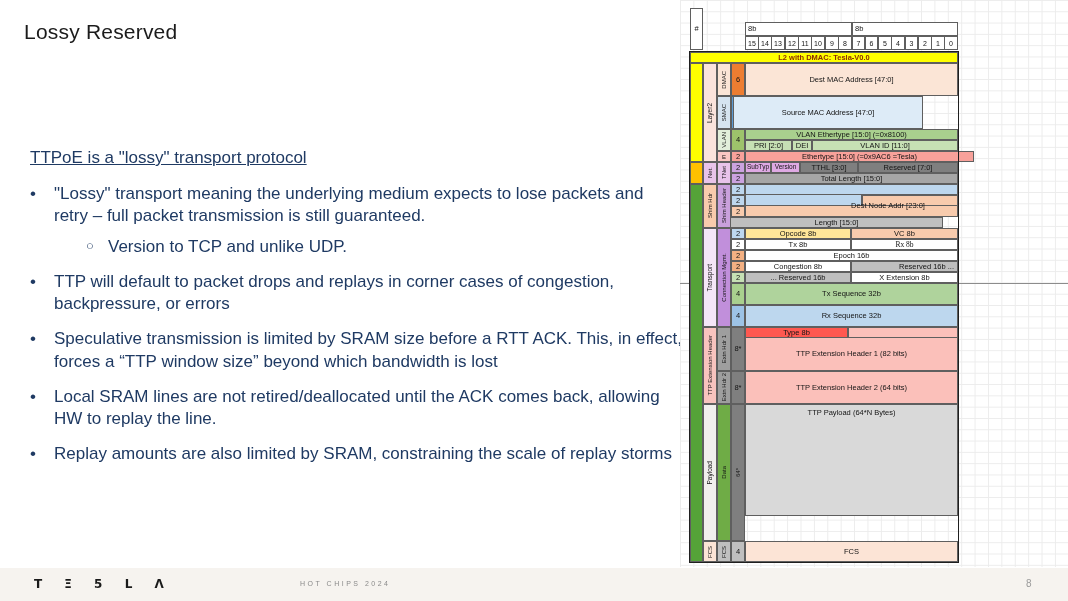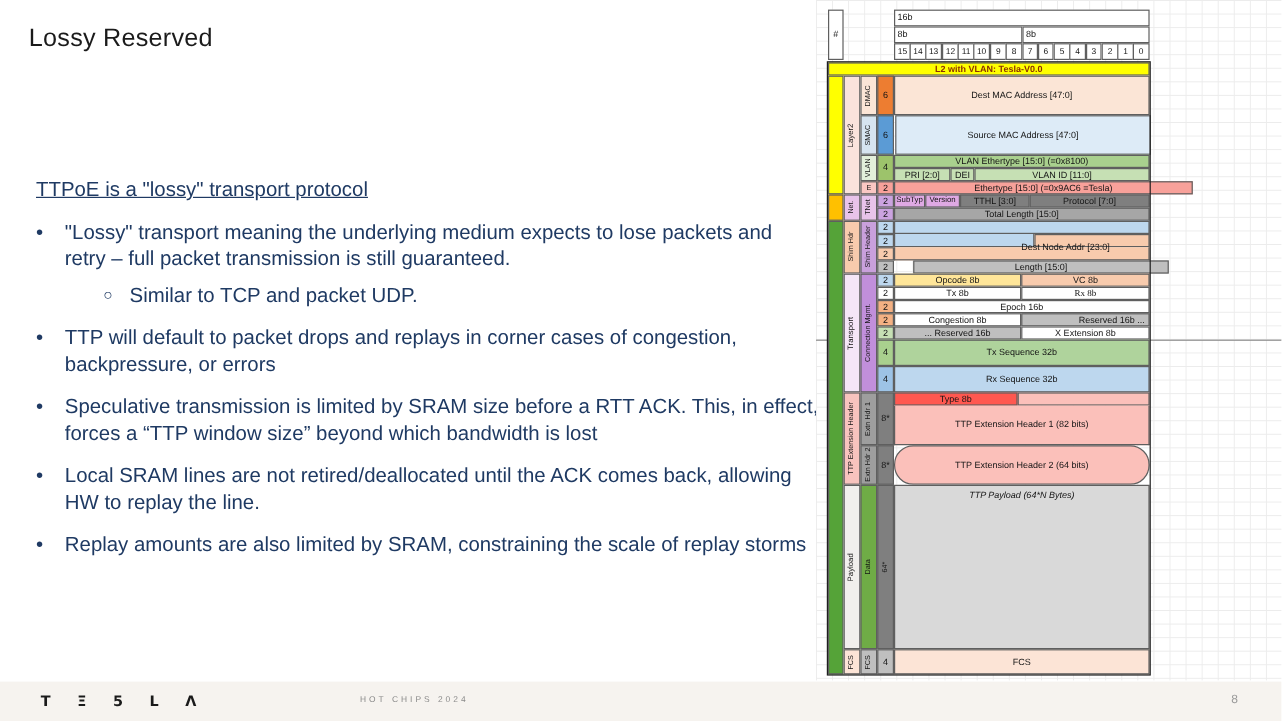--- a/index.html
+++ b/index.html
@@ -39,21 +39,21 @@
   <div class="slide-title">Lossy Reserved</div>
   <div class="heading">TTPoE is a "lossy" transport protocol</div>
 
   <div class="bullets">
     <div class="bullet">
       <span class="mk">•</span>
       <span>"Lossy" transport meaning the underlying medium expects to lose packets and retry – full packet transmission is still guaranteed.</span>
     </div>
     <div class="bullet sub">
       <span class="mk">○</span>
-      <span>Similar to TCP and packet UDP.</span>
+      <span>Version to TCP and unlike UDP.</span>
     </div>
     <div class="bullet">
       <span class="mk">•</span>
       <span>TTP will default to packet drops and replays in corner cases of congestion, backpressure, or errors</span>
     </div>
     <div class="bullet">
       <span class="mk">•</span>
       <span>Speculative transmission is limited by SRAM size before a RTT ACK. This, in effect, forces a “TTP window size” beyond which bandwidth is lost</span>
     </div>
     <div class="bullet">
@@ -62,41 +62,40 @@
     </div>
     <div class="bullet">
       <span class="mk">•</span>
       <span>Replay amounts are also limited by SRAM, constraining the scale of replay storms</span>
     </div>
   </div>
 
   <div class="sheet">
 
     <div class="cell" style="left:10px;top:8px;width:13px;height:42px;background:#fff;">#</div>
-    <div class="cell lft" style="left:65px;top:8px;width:213px;height:14px;background:#fff;">16b</div>
     <div class="cell lft" style="left:65px;top:22px;width:107px;height:14px;background:#fff;">8b</div>
     <div class="cell lft" style="left:172px;top:22px;width:106px;height:14px;background:#fff;">8b</div>
     <div class="cell s7" style="left:65px;top:36px;width:14px;height:14px;background:#fff;">15</div>
     <div class="cell s7" style="left:78px;top:36px;width:14px;height:14px;background:#fff;">14</div>
     <div class="cell s7" style="left:91px;top:36px;width:14px;height:14px;background:#fff;">13</div>
     <div class="cell s7" style="left:105px;top:36px;width:14px;height:14px;background:#fff;">12</div>
     <div class="cell s7" style="left:118px;top:36px;width:14px;height:14px;background:#fff;">11</div>
     <div class="cell s7" style="left:131px;top:36px;width:14px;height:14px;background:#fff;">10</div>
     <div class="cell s7" style="left:145px;top:36px;width:14px;height:14px;background:#fff;">9</div>
     <div class="cell s7" style="left:158px;top:36px;width:14px;height:14px;background:#fff;">8</div>
     <div class="cell s7" style="left:172px;top:36px;width:13px;height:14px;background:#fff;">7</div>
     <div class="cell s7" style="left:185px;top:36px;width:13px;height:14px;background:#fff;">6</div>
     <div class="cell s7" style="left:198px;top:36px;width:14px;height:14px;background:#fff;">5</div>
     <div class="cell s7" style="left:211px;top:36px;width:14px;height:14px;background:#fff;">4</div>
     <div class="cell s7" style="left:225px;top:36px;width:13px;height:14px;background:#fff;">3</div>
     <div class="cell s7" style="left:238px;top:36px;width:14px;height:14px;background:#fff;">2</div>
     <div class="cell s7" style="left:251px;top:36px;width:14px;height:14px;background:#fff;">1</div>
     <div class="cell s7" style="left:264px;top:36px;width:14px;height:14px;background:#fff;">0</div>
 
-    <div class="cell" style="left:10px;top:52px;width:268px;height:11px;background:#FFFF00;color:#8B2F00;font-weight:bold;">L2 with VLAN:  Tesla-V0.0</div>
+    <div class="cell" style="left:10px;top:52px;width:268px;height:11px;background:#FFFF00;color:#8B2F00;font-weight:bold;">L2 with DMAC:  Tesla-V0.0</div>
 
     <div class="cell" style="left:10px;top:63px;width:13px;height:99px;background:#FFFF00;"></div>
     <div class="cell" style="left:10px;top:162px;width:13px;height:22px;background:#FFC000;"></div>
     <div class="cell" style="left:10px;top:184px;width:13px;height:378px;background:#55A338;"></div>
 
     <div class="cell" style="left:23px;top:63px;width:14px;height:99px;background:#FAE3DC;">
         <span class="vt s65">Layer2</span>
       </div>
     <div class="cell" style="left:23px;top:162px;width:14px;height:22px;background:#E8C3EA;">
         <span class="vt s6">Net.</span>
@@ -167,57 +166,57 @@
     <div class="cell" style="left:51px;top:283px;width:14px;height:22px;background:#A9D08E;">4</div>
     <div class="cell" style="left:51px;top:305px;width:14px;height:22px;background:#9DC3E6;">4</div>
     <div class="cell" style="left:51px;top:327px;width:14px;height:44px;background:#7F7F7F;">8*</div>
     <div class="cell" style="left:51px;top:371px;width:14px;height:33px;background:#7F7F7F;">8*</div>
     <div class="cell" style="left:51px;top:404px;width:14px;height:137px;background:#7F7F7F;">
         <span class="vt s6">64*</span>
       </div>
     <div class="cell" style="left:51px;top:541px;width:14px;height:21px;background:#BFBFBF;">4</div>
 
     <div class="cell" style="left:65px;top:63px;width:213px;height:33px;background:#FBE5D6;">Dest MAC Address [47:0]</div>
-    <div class="cell" style="left:66px;top:96px;width:213px;height:33px;background:#DDEBF7;">Source MAC Address [47:0]</div>
+    <div class="cell" style="left:53px;top:96px;width:190px;height:33px;background:#DDEBF7;">Source MAC Address [47:0]</div>
     <div class="cell" style="left:65px;top:129px;width:213px;height:11px;background:#A9D08E;text-align:center;">VLAN Ethertype [15:0]  (=0x8100)</div>
     <div class="cell" style="left:65px;top:140px;width:47px;height:11px;background:#C6E0B4;">PRI [2:0]</div>
     <div class="cell" style="left:112px;top:140px;width:20px;height:11px;background:#C6E0B4;">DEI</div>
     <div class="cell" style="left:132px;top:140px;width:146px;height:11px;background:#C6E0B4;">VLAN ID [11:0]</div>
-    <div class="cell" style="left:65px;top:151px;width:249px;height:11px;background:#F8A19A;">Ethertype [15:0]  (=0x9AC6 =Tesla)</div>
+    <div class="cell" style="left:65px;top:151px;width:229px;height:11px;background:#F8A19A;">Ethertype [15:0]  (=0x9AC6 =Tesla)</div>
     <div class="cell s65" style="left:65px;top:162px;width:26px;height:11px;background:#DFA9E4;">SubTyp</div>
     <div class="cell s65" style="left:91px;top:162px;width:29px;height:11px;background:#DFA9E4;">Version</div>
     <div class="cell" style="left:120px;top:162px;width:58px;height:11px;background:#7F7F7F;">TTHL [3:0]</div>
-    <div class="cell" style="left:178px;top:162px;width:100px;height:11px;background:#7F7F7F;">Protocol [7:0]</div>
+    <div class="cell" style="left:178px;top:162px;width:100px;height:11px;background:#7F7F7F;">Reserved [7:0]</div>
     <div class="cell" style="left:65px;top:173px;width:213px;height:11px;background:#A6A6A6;">Total Length [15:0]</div>
 
     <div class="cell" style="left:65px;top:184px;width:213px;height:11px;background:#BDD7EE;"></div>
     <div class="cell" style="left:65px;top:195px;width:117px;height:11px;background:#BDD7EE;border-top:none;"></div>
     <div class="cell" style="left:182px;top:195px;width:96px;height:11px;background:#F8CBAD;"></div>
     <div class="cell" style="left:65px;top:206px;width:213px;height:11px;background:#F8CBAD;border-top:none;"></div>
     <div class="cell lbl" style="left:138px;top:195px;width:140px;height:22px;">Dest Node Addr  [23:0]</div>
 
-    <div class="cell" style="left:81px;top:217px;width:213px;height:11px;background:#BFBFBF;">Length [15:0]</div>
+    <div class="cell" style="left:50px;top:217px;width:213px;height:11px;background:#BFBFBF;">Length [15:0]</div>
     <div class="cell" style="left:65px;top:228px;width:106px;height:11px;background:#FFE699;">Opcode 8b</div>
     <div class="cell" style="left:171px;top:228px;width:107px;height:11px;background:#F8CBAD;">VC 8b</div>
     <div class="cell" style="left:65px;top:239px;width:106px;height:11px;background:#FFFFFF;">Tx 8b</div>
     <div class="cell" style="left:171px;top:239px;width:107px;height:11px;background:#FFFFFF;font-family:Liberation Serif, serif;">Rx 8b</div>
     <div class="cell" style="left:65px;top:250px;width:213px;height:11px;background:#FFFFFF;">Epoch 16b</div>
     <div class="cell" style="left:65px;top:261px;width:106px;height:11px;background:#FFFFFF;">Congestion 8b</div>
     <div class="cell" style="left:171px;top:261px;width:107px;height:11px;background:#BFBFBF;padding-left:44px;">Reserved 16b ...</div>
     <div class="cell" style="left:65px;top:272px;width:106px;height:11px;background:#BFBFBF;">... Reserved 16b</div>
     <div class="cell" style="left:171px;top:272px;width:107px;height:11px;background:#FFFFFF;">X Extension 8b</div>
     <div class="cell" style="left:65px;top:283px;width:213px;height:22px;background:#AFD39C;">Tx Sequence 32b</div>
     <div class="cell" style="left:65px;top:305px;width:213px;height:22px;background:#BDD7EE;">Rx Sequence 32b</div>
 
     <div class="cell" style="left:168px;top:327px;width:110px;height:11px;background:#FBC0BA;"></div>
     <div class="cell" style="left:65px;top:327px;width:103px;height:11px;background:#FF5850;">Type 8b</div>
     <div class="cell" style="left:65px;top:338px;width:213px;height:33px;background:#FBC0BA;border-top:none;">TTP Extension Header 1 (82 bits)</div>
-    <div class="cell" style="left:65px;top:371px;width:213px;height:33px;background:#FBC0BA;border-radius:16px;">TTP Extension Header 2 (64 bits)</div>
-
-    <div class="cell" style="left:65px;top:404px;width:213px;height:137px;background:#D9D9D9;align-items:flex-start;padding-top:4px;font-style:italic;">TTP Payload (64*N Bytes)</div>
+    <div class="cell" style="left:65px;top:371px;width:213px;height:33px;background:#FBC0BA;">TTP Extension Header 2 (64 bits)</div>
+
+    <div class="cell" style="left:65px;top:404px;width:213px;height:112px;background:#D9D9D9;align-items:flex-start;padding-top:4px;">TTP Payload (64*N Bytes)</div>
     <div class="cell" style="left:65px;top:541px;width:213px;height:21px;background:#FCE4D6;">FCS</div>
 
     <div class="frame" style="left:9px;top:51px;width:270px;height:512px;"></div>
     <div class="rule" style="left:278px;top:283px;width:110px;"></div>
     <div class="rule" style="left:0;top:283px;width:10px;"></div>
   </div>
 
   <div class="footer">
     <div class="tesla-logo">T Ξ 5 L Λ</div>
     <div class="event">HOT CHIPS 2024</div>

